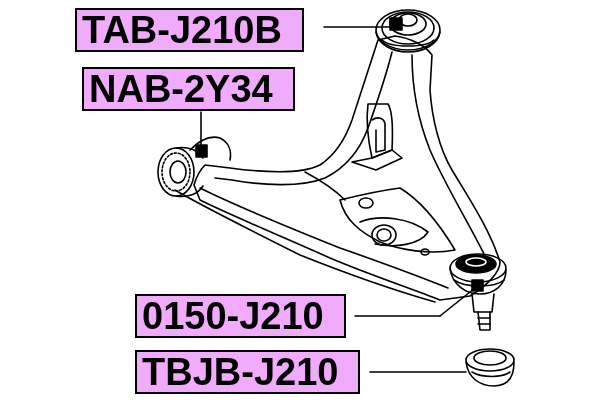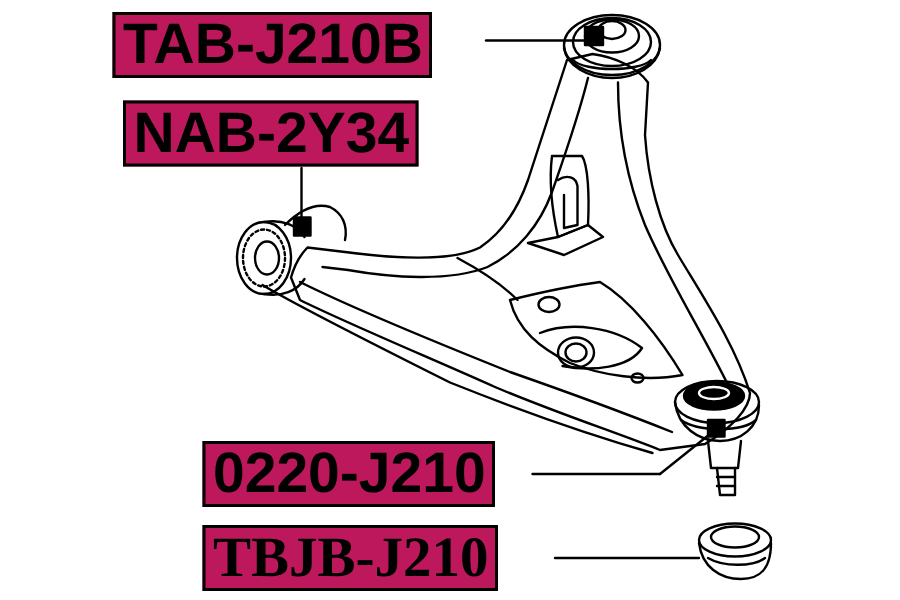--- a/index.html
+++ b/index.html
@@ -2,34 +2,34 @@
 <html><head>
   <meta charset="utf-8">
   <style>
     html, body { margin: 0; padding: 0; background: #ffffff; }
     body { width: 600px; height: 400px; position: relative; overflow: hidden;
            font-family: "Liberation Sans", sans-serif; }
     #canvas { position: absolute; left: 0; top: 0; width: 600px; height: 400px; }
     .label {
       position: absolute;
       border: 2px solid #000;
-      background: #be185d;
+      background: #f0abfc;
       font-family: "Liberation Sans", sans-serif;
       font-weight: bold;
       font-size: 38px;
       line-height: 38px;
       color: #000;
-      padding: 1px 4px 1px 5px;
+      padding: 1px 20px 1px 5px;
       letter-spacing: 0px;
       white-space: nowrap;
     }
     #lbl-tab { left: 75px; top: 8px; }
     #lbl-nab { left: 82px; top: 67px; }
     #lbl-0120 { left: 135px; top: 294px; }
-    #lbl-tbjb { left: 135px; top: 350px; font-family: Liberation Serif, serif; }
+    #lbl-tbjb { left: 135px; top: 350px; }
   </style>
 </head>
 <body>
 
 <svg id="canvas" viewBox="0 0 600 400" xmlns="http://www.w3.org/2000/svg" fill="none" stroke="#000" stroke-width="1.6" stroke-linejoin="round" stroke-linecap="round">
 
   <g>
     <path d="M378 40 C368 70 360 95 352 120 C345 140 335 155 320 165 C300 175 260 172 230 168 L205 165 C200 170 196 178 194 185 L200 200 C230 215 290 240 330 258 C370 275 410 288 440 300 L470 296 C488 285 500 272 500 262 C490 230 470 200 452 170 C440 150 432 120 430 90 L432 55 C425 45 410 38 395 36 Z"></path>
 
     <path d="M392 52 C385 80 376 105 368 128 C360 150 345 168 325 178 C300 188 260 185 232 180 L215 178"></path>
@@ -95,14 +95,14 @@
     <line x1="324" y1="27" x2="392" y2="27"></line>
     <line x1="201" y1="112" x2="201" y2="146"></line>
     <line x1="355" y1="316" x2="440" y2="316"></line>
     <line x1="440" y1="316" x2="475" y2="288"></line>
     <line x1="370" y1="372" x2="466" y2="372"></line>
   </g>
 </svg>
 
 <div class="label" id="lbl-tab">TAB-J210B</div>
 <div class="label" id="lbl-nab">NAB-2Y34</div>
-<div class="label" id="lbl-0120">0220-J210</div>
+<div class="label" id="lbl-0120">0150-J210</div>
 <div class="label" id="lbl-tbjb">TBJB-J210</div>
 
 </body></html>

